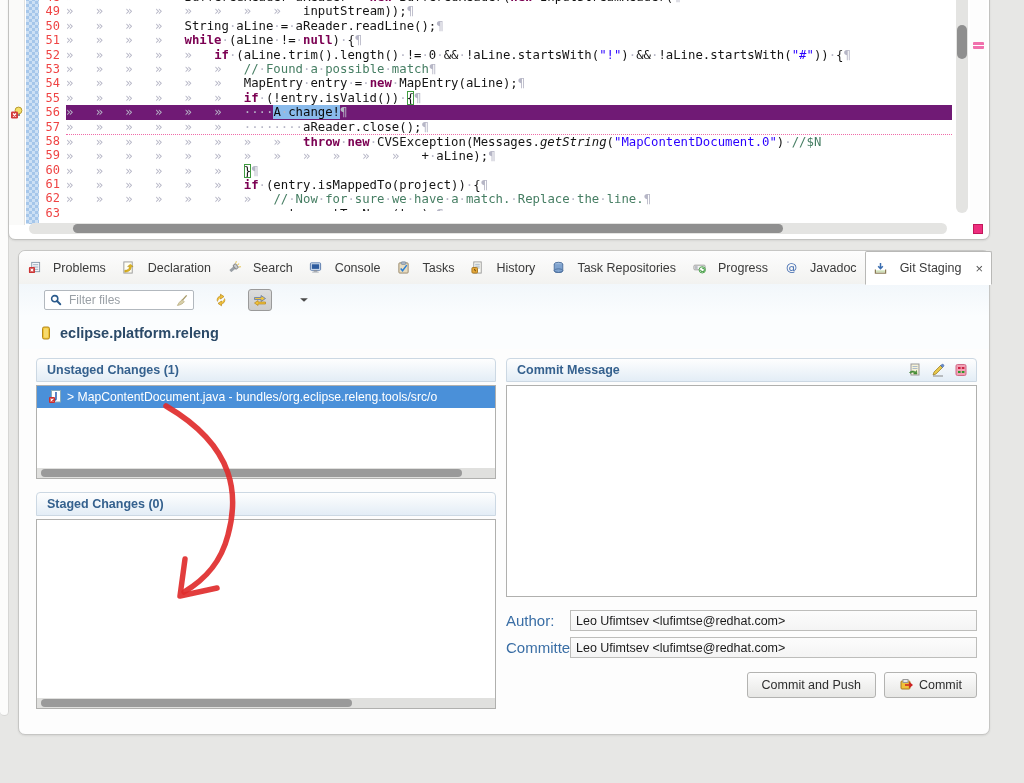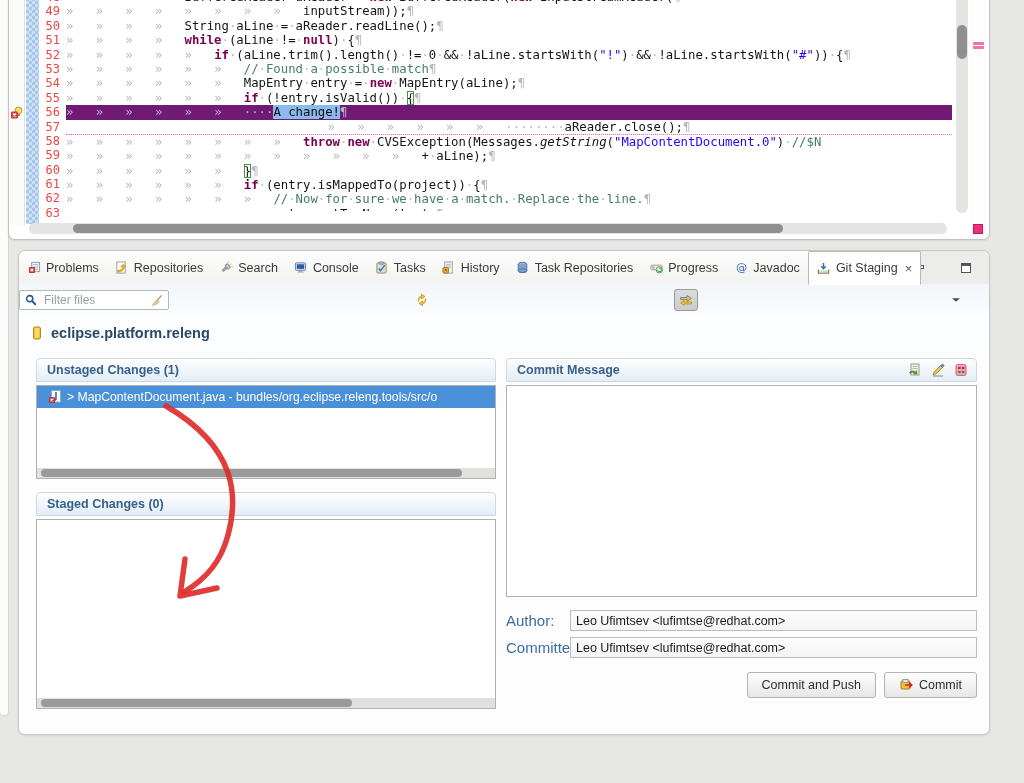--- a/index.html
+++ b/index.html
@@ -22,50 +22,50 @@
   .code-area{position:absolute;left:57px;top:0;right:37px;height:222px;overflow:hidden;background:#fff;padding-top:1px;box-sizing:border-box;}
   .cl{height:14.4px;white-space:pre;font:12.3px/14.4px "DejaVu Sans Mono",monospace;color:#141414;}
   .ws{color:#b6b6c6;}
   .k{color:#7b0052;font-weight:bold;}
   .s{color:#2a00ff;}
   .c{color:#467e63;}
   .i{font-style:italic;color:#141414;}
   .sel{background:#8abbec;color:#0b0b0b;}
   .m{outline:1px solid #3f9b3f;outline-offset:-1px;}
   .cur{background:#701a75;}
-  .pinkline{border-bottom:1px dotted #f06ba8;text-align:center;}
+  .pinkline{border-bottom:1px dotted #f06ba8;}
   .vscroll{position:absolute;right:21px;top:6px;bottom:26px;width:12px;background:#e4e4e2;border-radius:6px;}
   .vthumb{position:absolute;left:1px;top:30px;width:10px;height:34px;background:#8f8f8f;border-radius:5px;}
   .overview{position:absolute;right:2px;top:2px;bottom:4px;width:17px;background:#fdfdfd;}
   .ov-change{position:absolute;left:3px;top:51px;width:11px;height:7px;
       background:linear-gradient(#f171ad 0 3px,#fff 3px 4px,#f171ad 4px 7px);border-radius:1px;}
   .ov-square{position:absolute;left:3px;top:233px;width:10px;height:10px;background:#ee2e7e;border:1px solid #c2185b;box-sizing:border-box;}
   .hscroll{position:absolute;left:20px;right:42px;top:234px;height:11px;background:#e4e4e2;border-radius:6px;}
   .hthumb{position:absolute;left:44px;top:1px;width:710px;height:9px;background:#8f8f8f;border-radius:5px;}
   
   .bottom-panel{position:absolute;left:18px;top:250px;width:972px;height:485px;background:#fdfdfd;
       border:1px solid #c6c6c4;border-radius:7px;box-sizing:border-box;box-shadow:0 1px 2px rgba(0,0,0,.08);}
   .tab-bar{position:absolute;left:0;right:0;top:0;height:33px;display:flex;align-items:stretch;
       background:linear-gradient(#fdfdfd,#f2f2f0);border-bottom:1px solid #c9c9c7;border-radius:7px 7px 0 0;}
-  .tab{display:flex;align-items:center;gap:5px;padding:0 8px;font-size:12.5px;color:#3a3a3a;white-space:nowrap;}
+  .tab{display:flex;align-items:center;gap:12px;padding:0 8px;font-size:12.5px;color:#3a3a3a;white-space:nowrap;}
   .tab.active{background:#fff;border:1px solid #b8b8b6;border-bottom:1px solid #fff;margin-bottom:-1px;
       position:relative;z-index:2;border-radius:2px 2px 0 0;}
   .tclose{font-size:13px;color:#555;margin-left:2px;line-height:1;}
   .window-zone{position:absolute;right:0;top:0;height:33px;width:92px;border-left:1px solid #c9c9c7;
       background:#ececea;display:flex;align-items:center;justify-content:space-around;border-radius:0 7px 0 0;}
   .icn{display:inline-flex;width:14px;height:14px;align-items:center;justify-content:center;}
   .toolbar-row{position:absolute;left:0;right:0;top:33px;height:32px;
-      background:linear-gradient(#f2f7fb,#fbfdfe);display:flex;align-items:center;justify-content:space-between;gap:15px;padding-right:26px;box-sizing:border-box;}
+      background:linear-gradient(#f2f7fb,#fbfdfe);display:flex;align-items:center;justify-content:flex-start;gap:15px;padding-right:26px;box-sizing:border-box;padding-left:25px;}
   .filter-box{display:flex;align-items:center;width:150px;height:20px;background:#fff;border:1px solid #b2b8be;border-radius:2px;padding:0 4px;gap:4px;box-sizing:border-box;}
   .filter-box input{border:none;outline:none;flex:1;min-width:0;font:12px "Liberation Sans",sans-serif;color:#333;}
   .filter-box input::placeholder{color:#9aa0a6;}
   .tool-btn{width:24px;height:22px;display:flex;align-items:center;justify-content:center;border-radius:3px;}
   .tool-btn.pressed{background:linear-gradient(#dcdcdc,#cccccc);border:1px solid #9a9a9a;box-sizing:border-box;}
   .title-row{position:absolute;left:0;right:0;top:65px;height:33px;display:flex;align-items:center;gap:7px;
-      padding-left:11px;background:#fbfdfe;}
+      padding-left:20px;background:#fbfdfe;}
   .repo-title{font-size:14.5px;font-weight:bold;color:#2b4a68;}
   .content{position:absolute;left:0;right:0;top:98px;bottom:0;padding:9px 12px 12px 17px;display:flex;gap:10px;box-sizing:border-box;}
   .col-left{width:460px;flex:none;}
   .col-right{flex:1;min-width:0;display:flex;flex-direction:column;}
   .sect-head{height:24px;display:flex;align-items:center;justify-content:space-between;padding:0 8px 0 10px;
       background:linear-gradient(#fefefe,#e3edf6);border:1px solid #ccd8e3;border-radius:4px 4px 0 0;box-sizing:border-box;}
   .sect-title{font-size:12.5px;font-weight:bold;color:#35618e;}
   .sect-icons{display:flex;gap:9px;align-items:center;}
   .list-box{position:relative;background:#fff;border:1px solid #b0b0ae;box-sizing:border-box;margin-top:3px;overflow:hidden;}
   .list-box.unstaged{height:94px;}
@@ -168,21 +168,21 @@
         </span>
         <span>Problems</span>
       </div>
       <div class="tab">
         <span class="icn">
           <svg viewBox="0 0 14 14" width="13" height="13">
             <rect x="2" y="1" width="9" height="12" fill="#fffef4" stroke="#999"></rect>
             <path d="M3 10 C6 10 8 9 8 6 L6 6 L9 3.5 L12 6 L10 6 C10 10 7 12 3 12 Z" fill="#e2b61e" stroke="#a8860b" stroke-width="0.5"></path>
           </svg>
         </span>
-        <span>Repositories</span>
+        <span>Declaration</span>
       </div>
       <div class="tab">
         <span class="icn">
           <svg viewBox="0 0 14 14" width="13" height="13">
             <g transform="rotate(-40 7 7)">
               <rect x="1" y="5.4" width="6" height="3.2" rx="0.5" fill="#9aa0a6"></rect>
               <rect x="7" y="4.4" width="3.4" height="5.2" rx="0.6" fill="#c9cdd2" stroke="#888"></rect>
               <path d="M10.8 4.4 L13 3 M10.8 9.6 L13 11 M11 7 L13.5 7" stroke="#e6c552"></path>
             </g>
           </svg>

